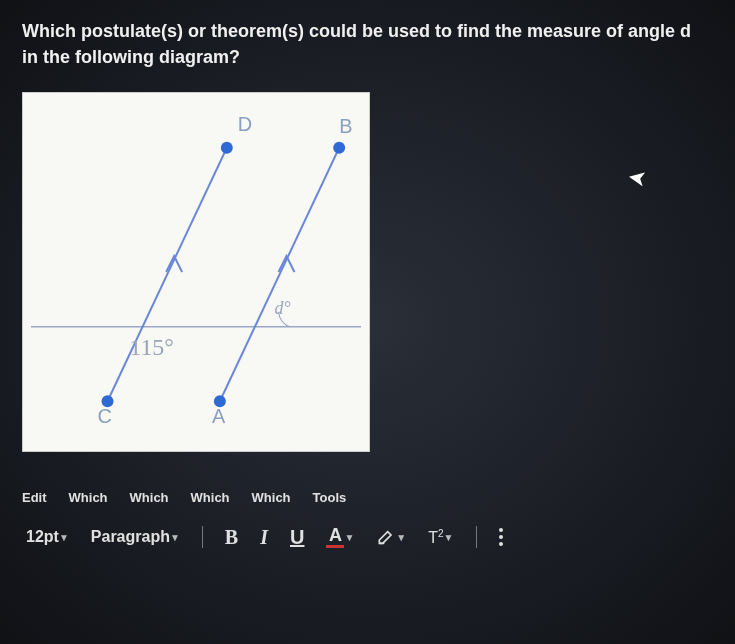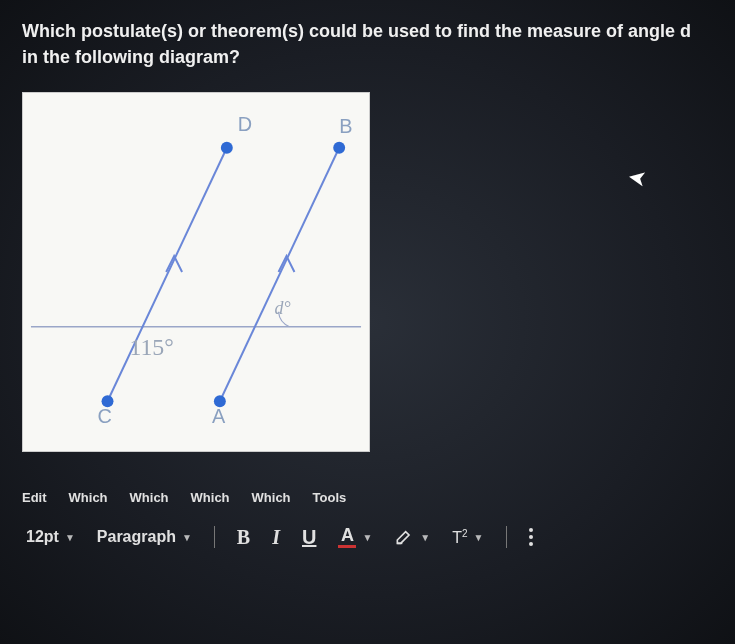--- a/index.html
+++ b/index.html
@@ -46,21 +46,21 @@
       display: flex;
       align-items: center;
       gap: 14px;
       color: #e0e0e0;
       font-size: 16px;
       font-weight: 600;
     }
     .tb-btn {
       display: inline-flex;
       align-items: center;
-      gap: 6px;
+      gap: 0;
       cursor: pointer;
       padding: 2px 4px;
     }
     .sep {
       width: 1px;
       height: 22px;
       background: #777;
       margin: 0 4px;
     }
     .chev {

